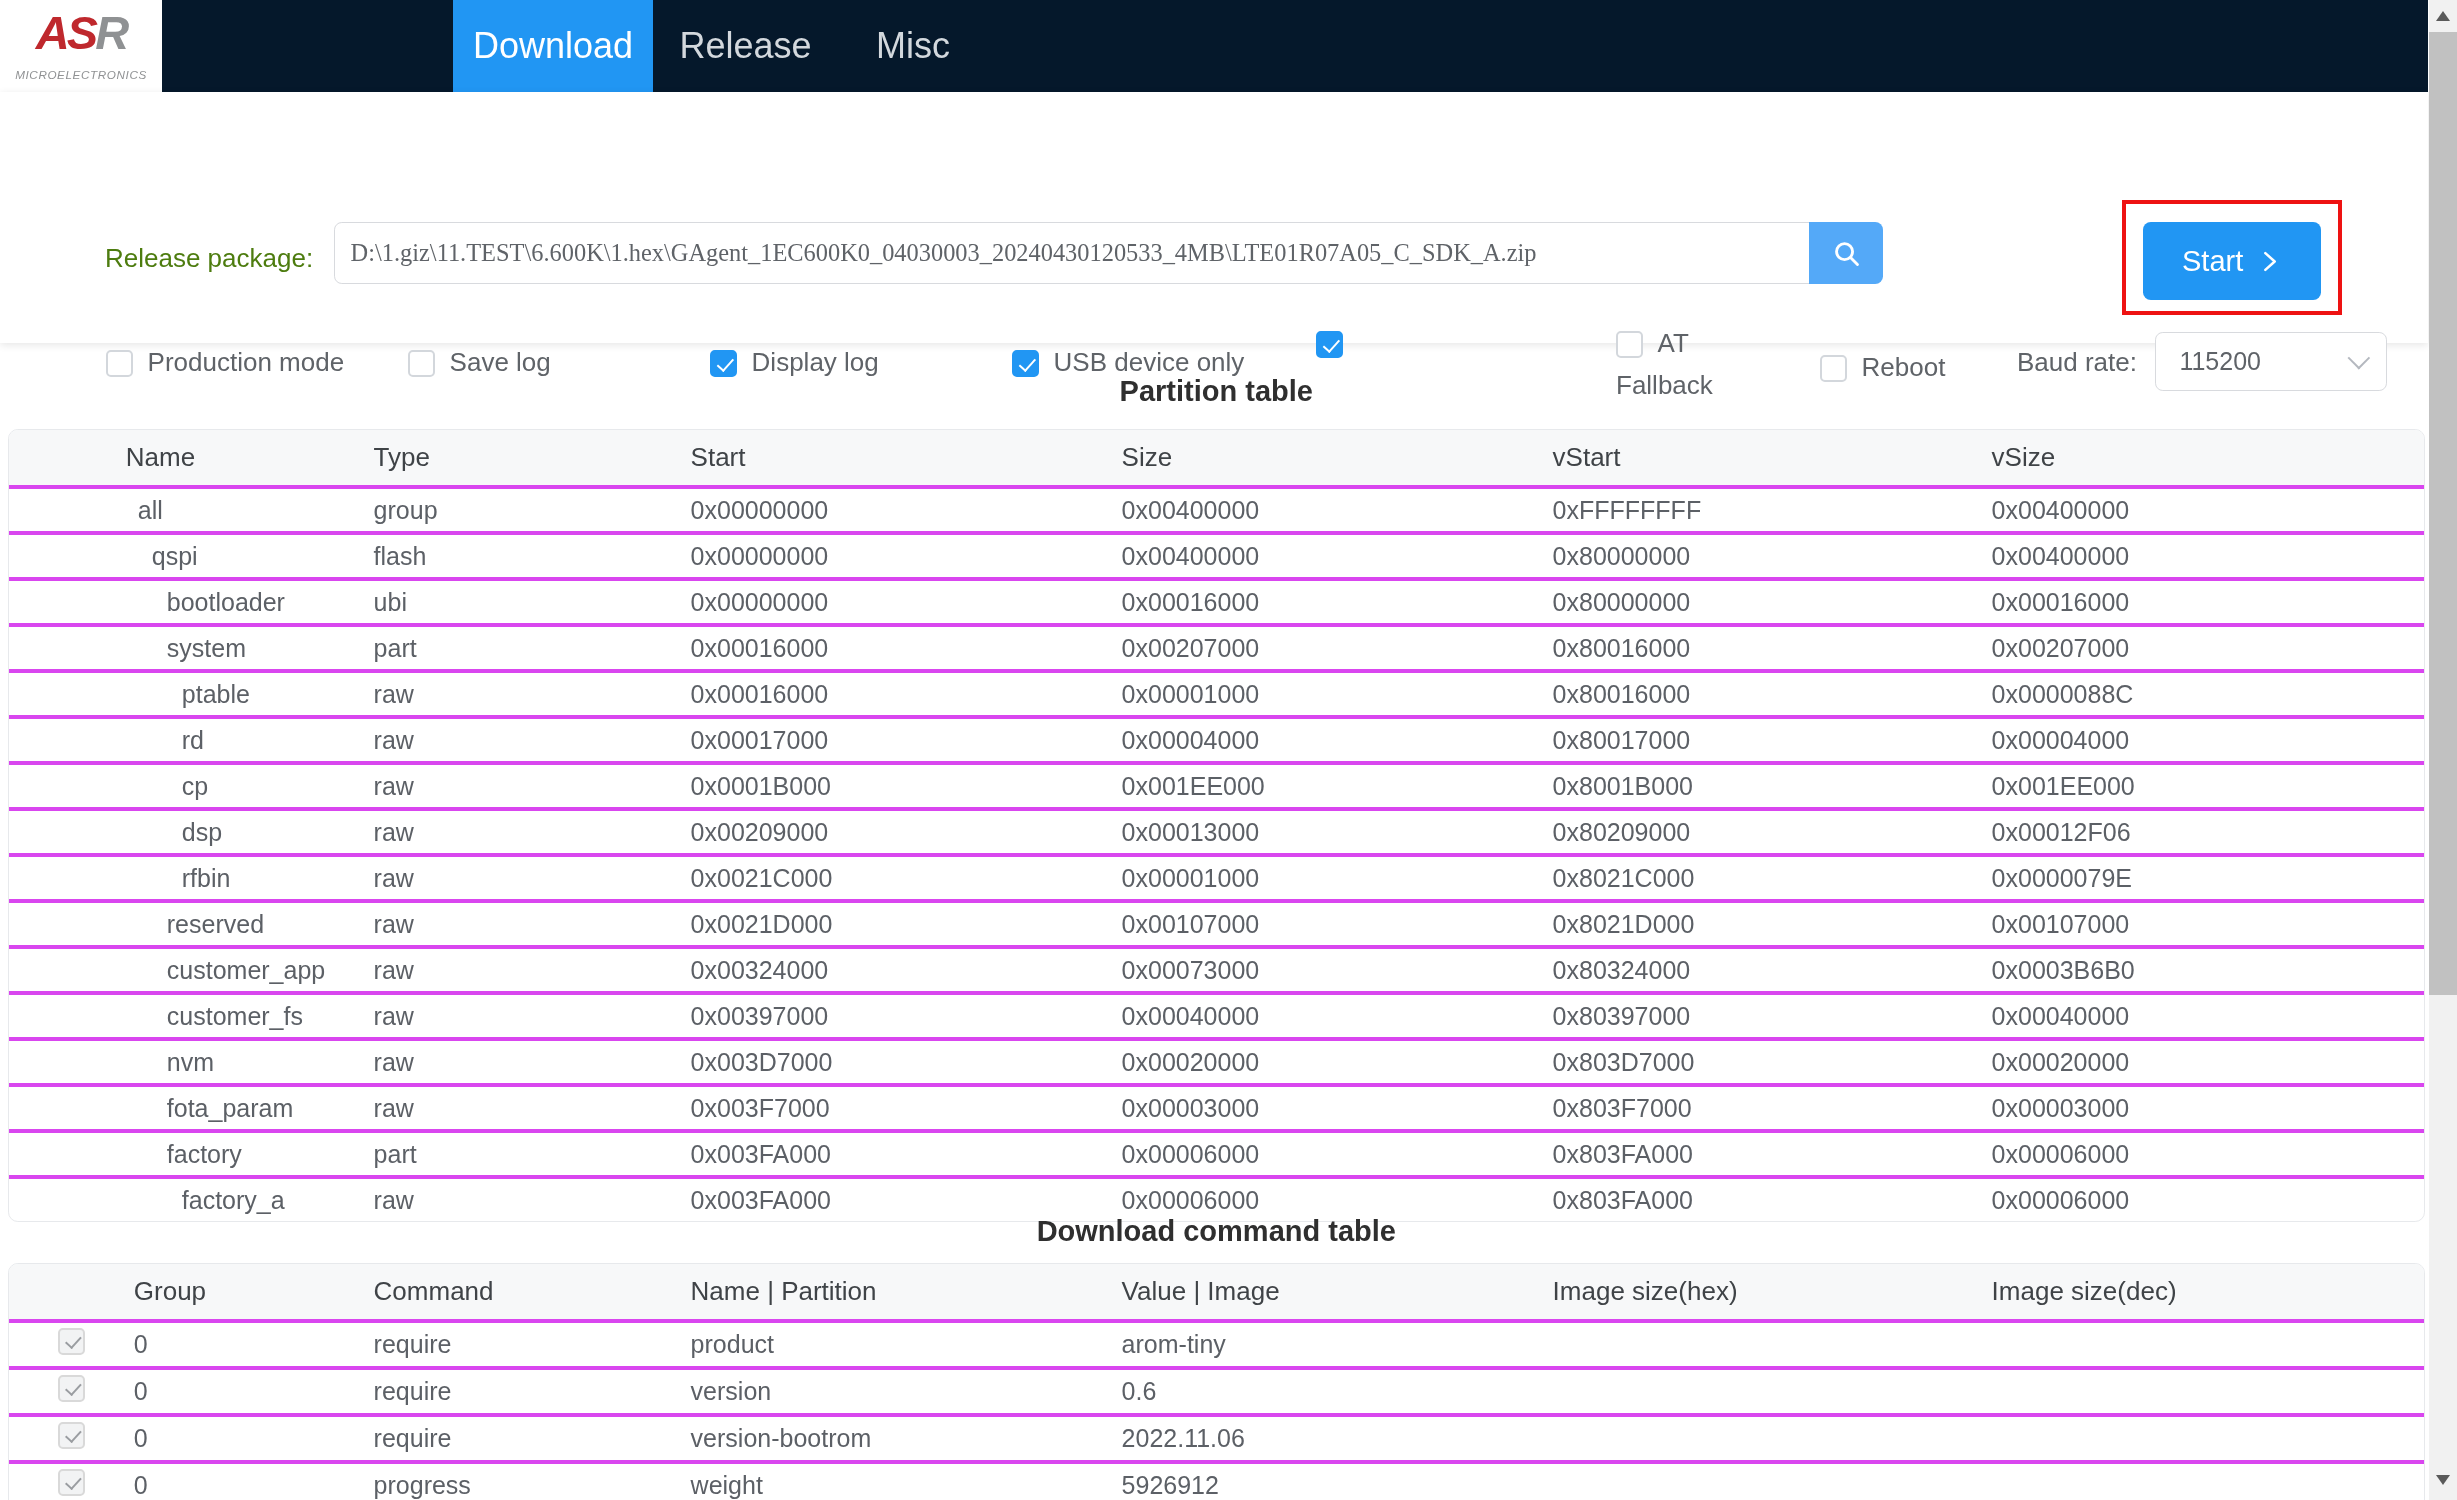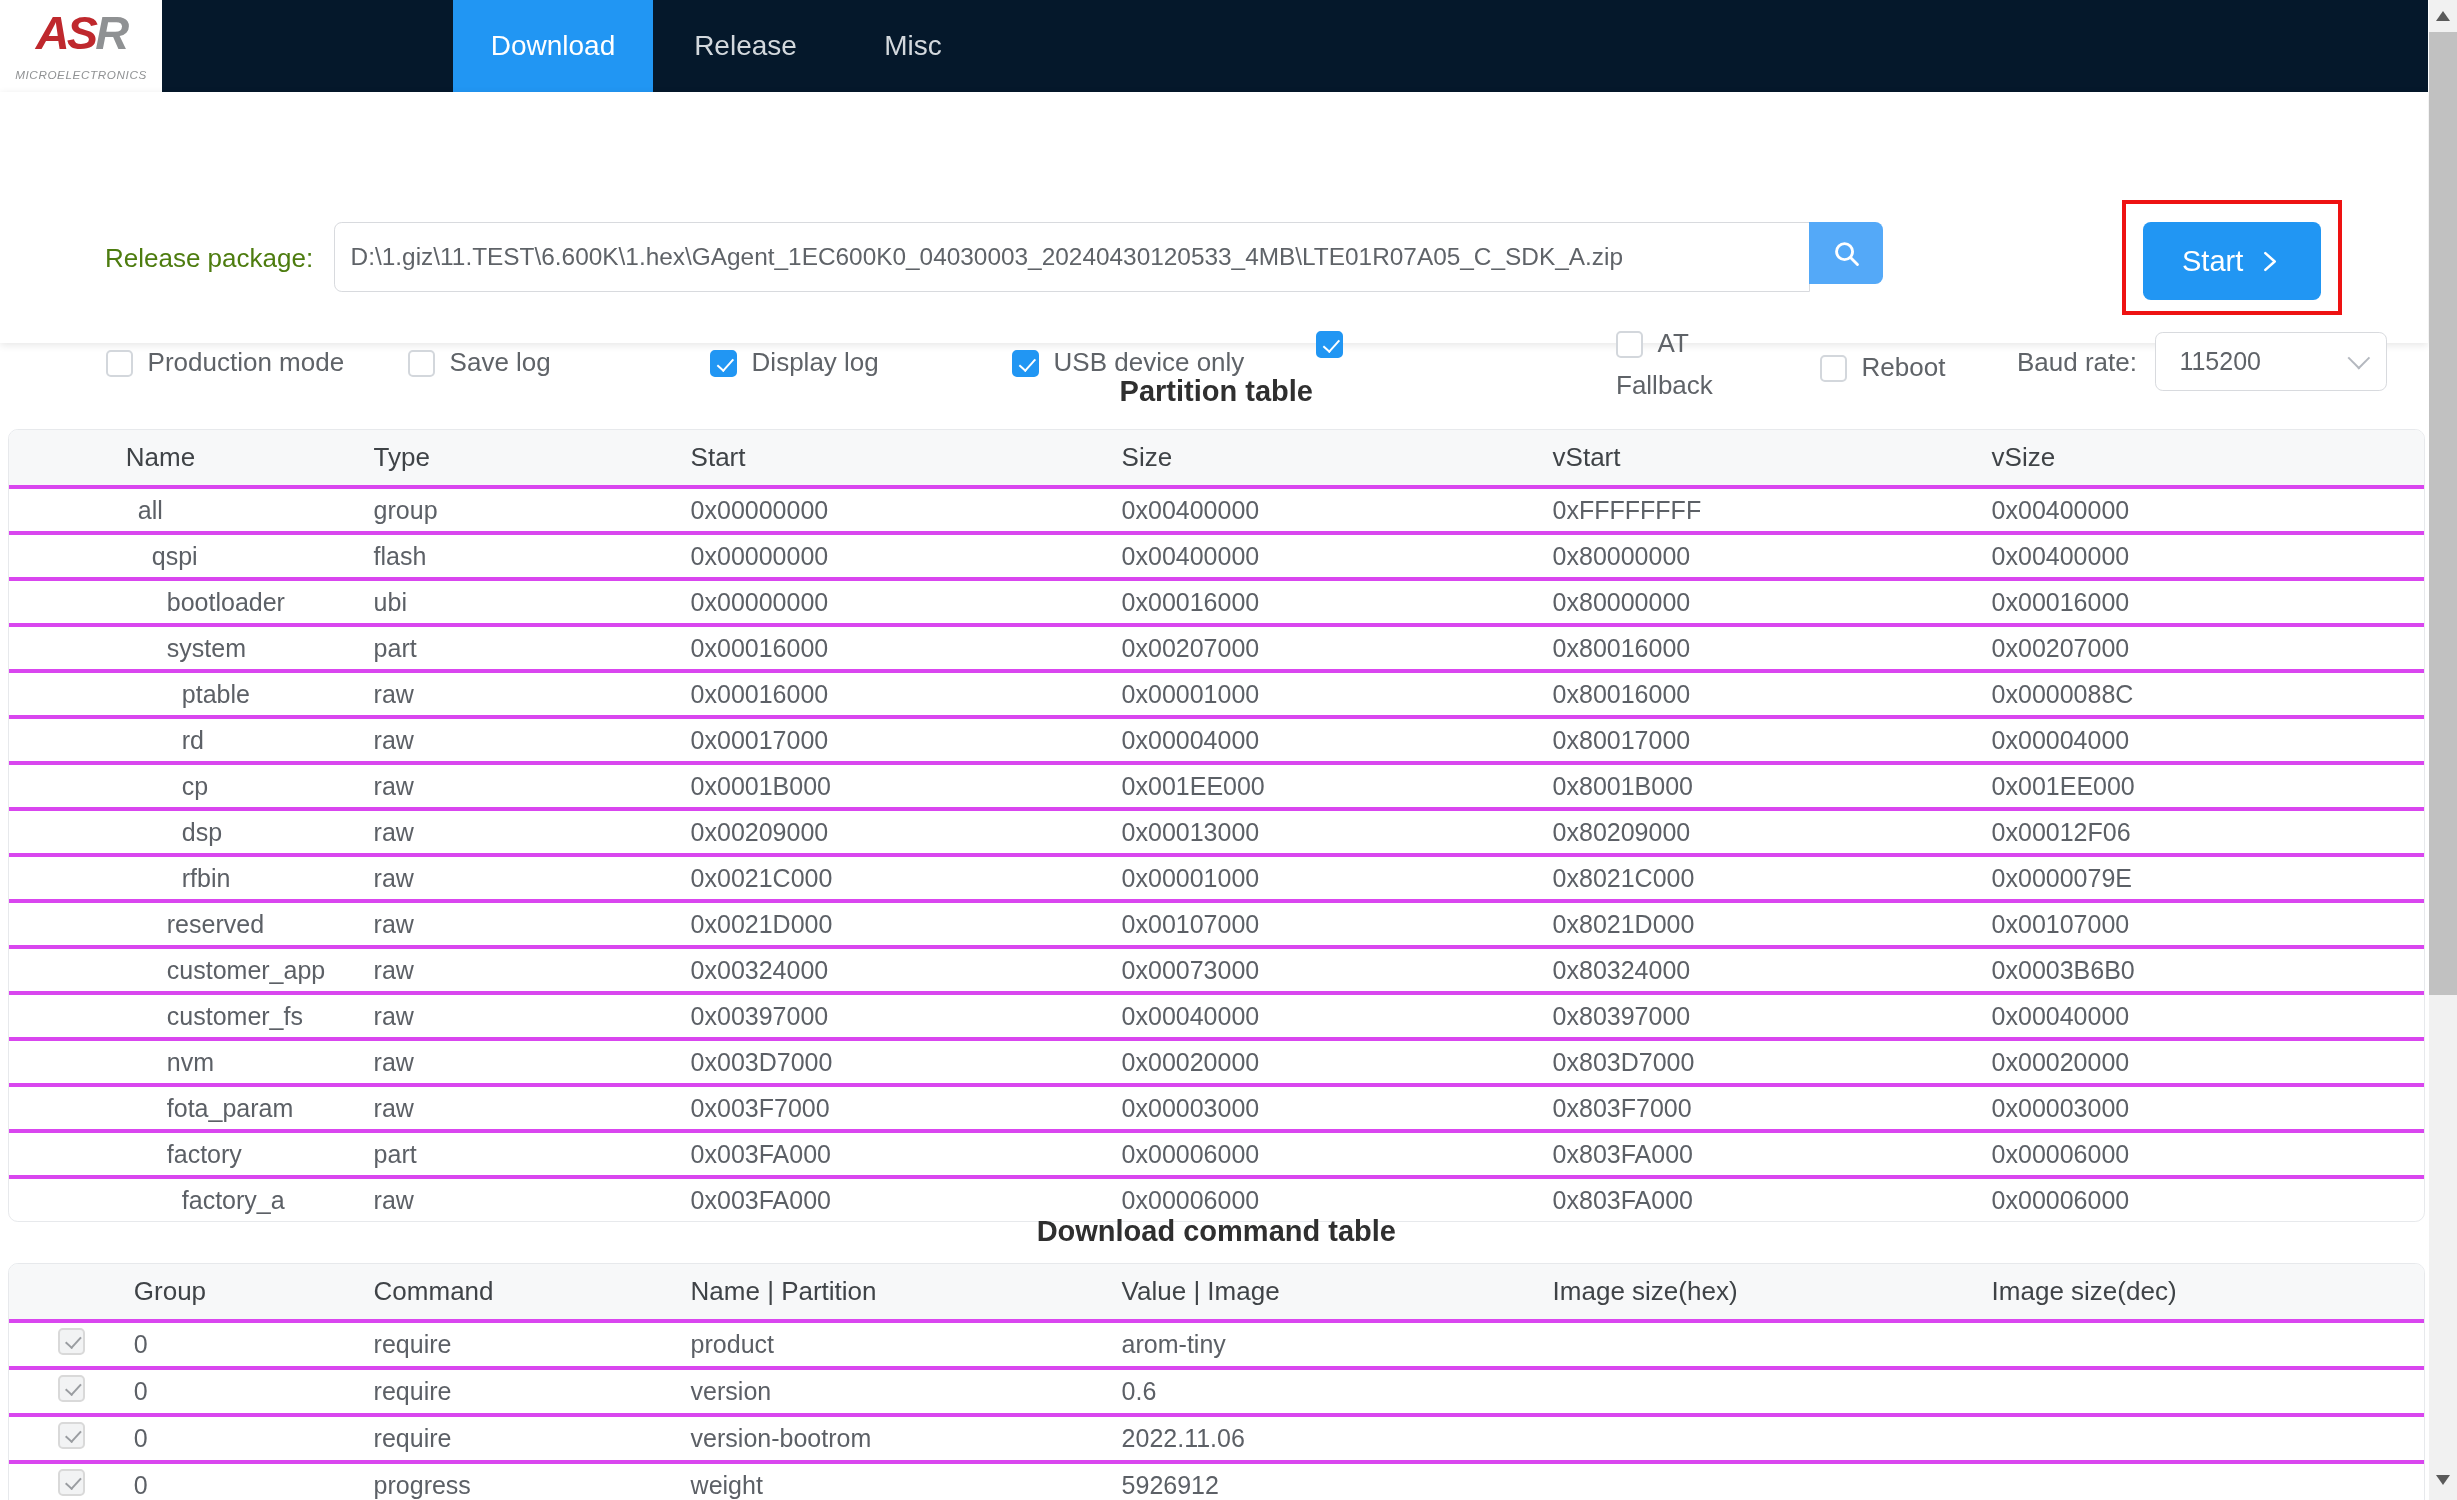--- a/index.html
+++ b/index.html
@@ -9,33 +9,33 @@
   }
 
   
   .navbar { position:absolute; top:0; left:0; width:2428px; height:92px; background:#05182b; }
   .logo-box { position:absolute; left:0; top:0; width:162px; height:92px; background:#fff;
     display:flex; flex-direction:column; align-items:center; justify-content:center; }
   .logo-text { font-style:italic; font-weight:bold; font-size:47px; line-height:43px; letter-spacing:-2.9px; }
   .logo-as { color:#bf282d; } .logo-r { color:#8f9193; }
   .logo-sub { font-style:italic; font-size:11.7px; color:#8f9193; letter-spacing:0.6px; margin-top:14px; }
   .tab { position:absolute; top:0; height:92px; display:flex; align-items:center; justify-content:center;
-    font-size:28px; color:#d3d8dd; cursor:pointer; }
+    font-size:36px; color:#d3d8dd; cursor:pointer; }
   .tab.active { background:#2196f3; color:#ffffff; }
   #tab-download { left:453px; width:200px; }
   #tab-release  { left:652px; width:187px; }
   #tab-misc     { left:840px; width:146px; }
 
   
   .toolbar { position:absolute; top:92px; left:0; width:2428px; height:251px; background:#fff;
     box-shadow:0 2px 7.8px rgba(0,0,0,0.10); }
   .release-label { position:absolute; left:105px; top:151px; font-size:26px; color:#4d7c0f; }
-  .release-input { position:absolute; left:334px; top:130px; width:1476px; height:70px; box-sizing:border-box;
+  .release-input { position:absolute; left:334px; top:130px; width:1476px; height:62px; box-sizing:border-box;
     border:1px solid #d8dade; border-radius:7.8px 0 0 7.8px; font-size:24.4px; color:#5f6368;
-    padding:0 15.6px; font-family:Liberation Sans, sans-serif; outline:none; }
+    padding:0 15.6px; font-family:Liberation Serif, serif; outline:none; }
   .search-btn { position:absolute; left:1809px; top:130px; width:74px; height:62px; background:#54a9f8;
     border:none; border-radius:0 7.8px 7.8px 0; display:flex; align-items:center; justify-content:center; cursor:pointer; }
   .start-btn { position:absolute; left:2143px; top:130px; width:178px; height:78px; background:#2196f3;
     border:none; border-radius:7.8px; color:#fff; font-size:29px; font-family:inherit;
     display:flex; align-items:center; justify-content:center; gap:13.7px; cursor:pointer; }
   .red-annotation { position:absolute; left:2122px; top:108px; width:220px; height:115px; box-sizing:border-box;
     border:4.9px solid #ee1212; pointer-events:none; z-index:5; }
 
   .cb-item { position:absolute; font-size:26px; color:#5f6368; line-height:42px; cursor:pointer; }
   .cb-box { display:inline-block; width:27px; height:27px; box-sizing:border-box; border:2px solid #d3d7dc;

